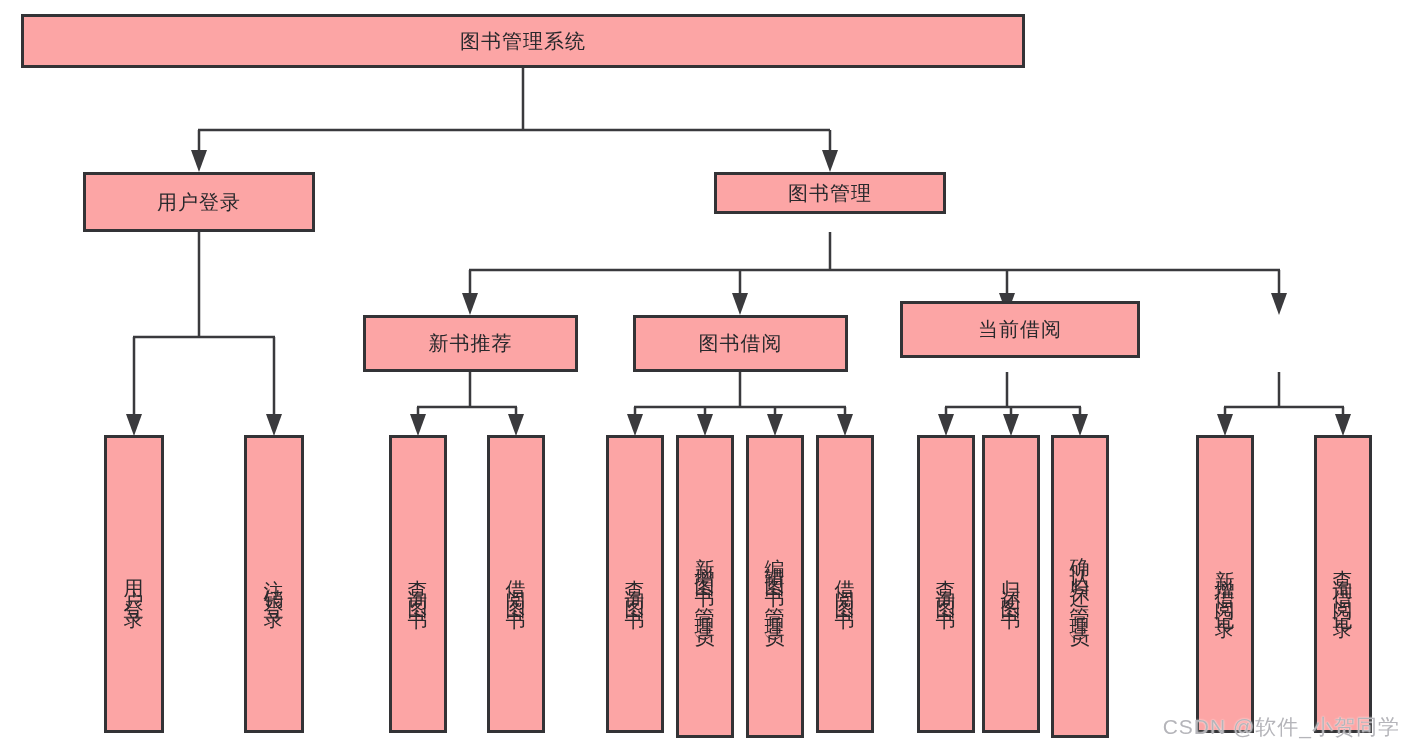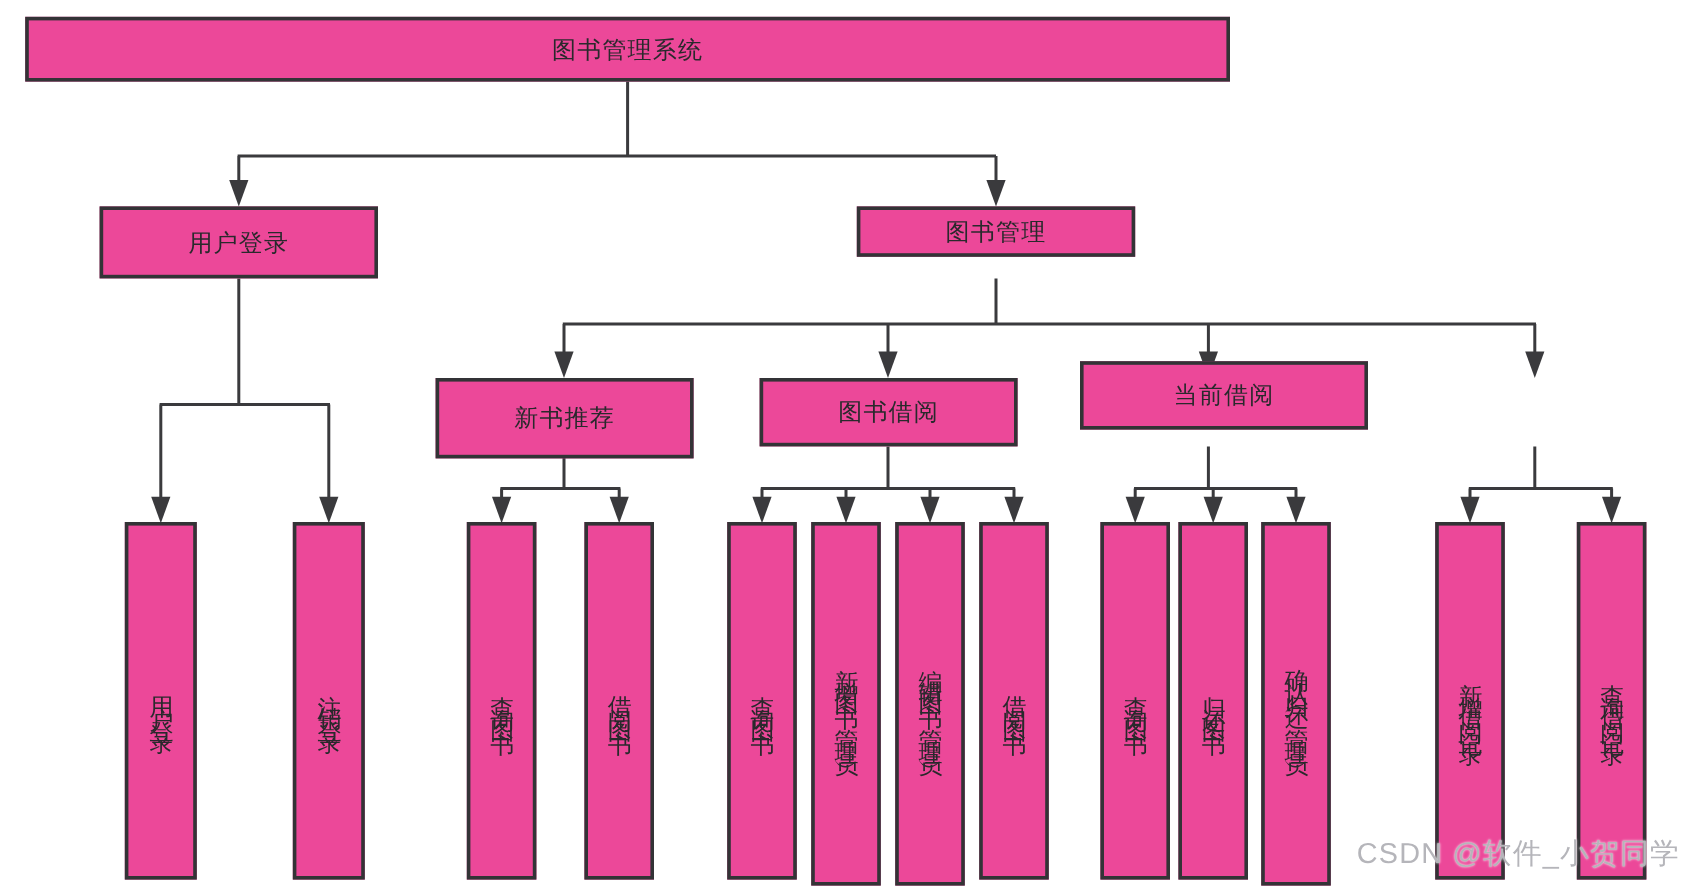--- a/index.html
+++ b/index.html
@@ -7,37 +7,37 @@
     position:relative;
     width:1405px;height:747px;
     background:#ffffff;
     font-family:"Liberation Sans","DejaVu Sans",sans-serif;
     overflow:hidden;
   }
   svg.connectors{position:absolute;left:0;top:0;width:1405px;height:747px;}
   .box{
     position:absolute;
     box-sizing:border-box;
-    background:#ec4899;
+    background:#fca5a5;
     border:3px solid #333336;
     display:flex;align-items:center;justify-content:center;
     color:#29292c;
   }
   .hbox{font-size:20px;letter-spacing:1px;}
   .vbox span{
     writing-mode:vertical-rl;
     font-size:20px;
     letter-spacing:10px;
     line-height:1;
     color:#29292c;
   }
   .watermark{
     position:absolute;
-    right:5px;bottom:20px;
-    font-size:24px;
+    right:5px;bottom:6px;
+    font-size:21px;
     color:#b5b5ba;
     letter-spacing:1px;
     text-shadow:0 0 2px #ffffff;
     z-index:5;
     white-space:nowrap;
   }
 </style>
 </head>
 <body>
 
@@ -97,21 +97,21 @@
     <span>图书管理系统</span>
   </div>
 
   <div class="box hbox" style="left:83px;top:172px;width:232px;height:60px">
     <span>用户登录</span>
   </div>
   <div class="box hbox" style="left:714px;top:172px;width:232px;height:42px">
     <span>图书管理</span>
   </div>
 
-  <div class="box hbox" style="left:363px;top:315px;width:215px;height:67px">
+  <div class="box hbox" style="left:363px;top:315px;width:215px;height:57px">
     <span>新书推荐</span>
   </div>
   <div class="box hbox" style="left:633px;top:315px;width:215px;height:57px">
     <span>图书借阅</span>
   </div>
   <div class="box hbox" style="left:900px;top:301px;width:240px;height:57px">
     <span>当前借阅</span>
   </div>
 
   <div class="box vbox" style="left:104px;top:435px;width:60px;height:298px">

